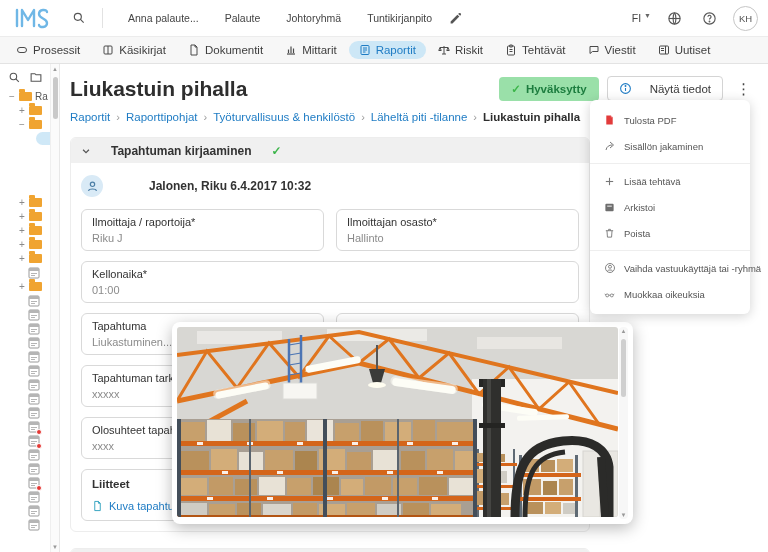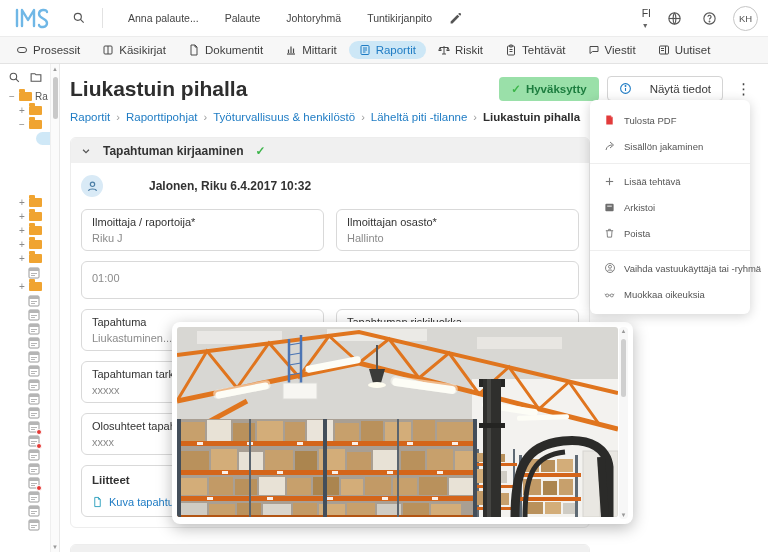--- a/index.html
+++ b/index.html
@@ -8,21 +8,21 @@
   body { position:relative; }
   svg { display:block; }
 
   
   .topbar { height:36px; display:flex; align-items:center; padding:0 10px; background:#fff; }
   .logo { margin:0 18px 0 4px; }
   .tb-icon { color:#555; display:flex; align-items:center; padding:4px; cursor:pointer; }
   .tb-divider { width:1px; height:20px; background:#e2e2e2; margin:0 12px; }
   .tb-link { font-size:10.5px; color:#444; margin:0 13px; white-space:nowrap; cursor:pointer; }
   .tb-right { margin-left:auto; display:flex; align-items:center; gap:12px; }
-  .lang { font-size:10.5px; color:#444; display:flex; align-items:flex-start; gap:3px; cursor:pointer;flex-direction:column; }
+  .lang { font-size:10.5px; color:#444; display:flex; align-items:flex-start; gap:3px; cursor:pointer; }
   .caret { font-size:7px; color:#666; }
   .avatar { width:25px; height:25px; border:1px solid #c6c6c6; border-radius:50%;
     font-size:9.5px; color:#555; display:flex; align-items:center; justify-content:center; }
 
   
   .navbar { height:28px; background:#f7f7f7; border-top:1px solid #ececec; border-bottom:1px solid #e3e3e3;
     display:flex; align-items:center; padding:0 6px; gap:2px; }
   .nav-item { display:flex; align-items:center; gap:5px; font-size:11.5px; color:#3e3e3e;
     padding:3px 10px; border-radius:13px; white-space:nowrap; cursor:pointer; }
   .nav-item .nico { color:#4a4a4a; display:flex; }
@@ -62,21 +62,21 @@
   .kebab { font-size:15px; color:#444; padding:0 5px; cursor:pointer; }
   .check { color:#3cb54a; font-weight:bold; }
 
   .breadcrumb { display:flex; align-items:center; gap:6px; font-size:11.5px; margin-bottom:14px; flex-wrap:nowrap; }
   .crumb { color:#1f7cc4; white-space:nowrap; cursor:pointer; }
   .crumb-sep { color:#9a9a9a; font-size:11px; }
   .crumb-current { color:#2e2e2e; font-weight:bold; white-space:nowrap; }
 
   .card { width:520px; border:1px solid #ededed; border-radius:6px; background:#fff; }
   .section-header { background:#f0f0f0; border-radius:5px 5px 0 0; height:25px; display:flex;
-    align-items:center; gap:12px; padding:0 10px; font-size:12px; font-weight:bold; color:#333; cursor:pointer; }
+    align-items:center; gap:20px; padding:0 10px; font-size:12px; font-weight:bold; color:#333; cursor:pointer; }
   .sh-chev { color:#555; display:flex; }
   .card-body { padding:10px; }
   .author-row { display:flex; align-items:center; gap:8px; margin:2px 0 12px; }
   .author-avatar { width:22px; height:22px; border-radius:50%; background:#d9eaf6; color:#4c7fa6;
     display:flex; align-items:center; justify-content:center; }
   .author-name { font-size:12px; font-weight:bold; color:#333;margin-left:38px; }
   .frow { display:flex; gap:12px; margin-bottom:10px; }
   .fbox { flex:1; border:1px solid #d9d9d9; border-radius:6px; padding:6px 10px; background:#fff; min-height:38px; }
   .fbox.half { flex:none; width:244px; }
   .flabel { font-size:11px; color:#333; }
@@ -554,20 +554,21 @@
               <div class="flabel">Ilmoittaja / raportoija*</div>
               <div class="fvalue">Riku J</div>
             </div>
           <div class="fbox">
               <div class="flabel">Ilmoittajan osasto*</div>
               <div class="fvalue">Hallinto</div>
             </div>
         </div>
         <div class="frow">
           <div class="fbox">
+              <div class="flabel">Kellonaika*</div>
               <div class="fvalue">01:00</div>
             </div>
         </div>
         <div class="frow">
           <div class="fbox">
               <div class="flabel">Tapahtuma</div>
               <div class="fvalue">Liukastuminen...</div>
             </div>
           <div class="fbox">
               <div class="flabel">Tapahtuman riskiluokka</div>

